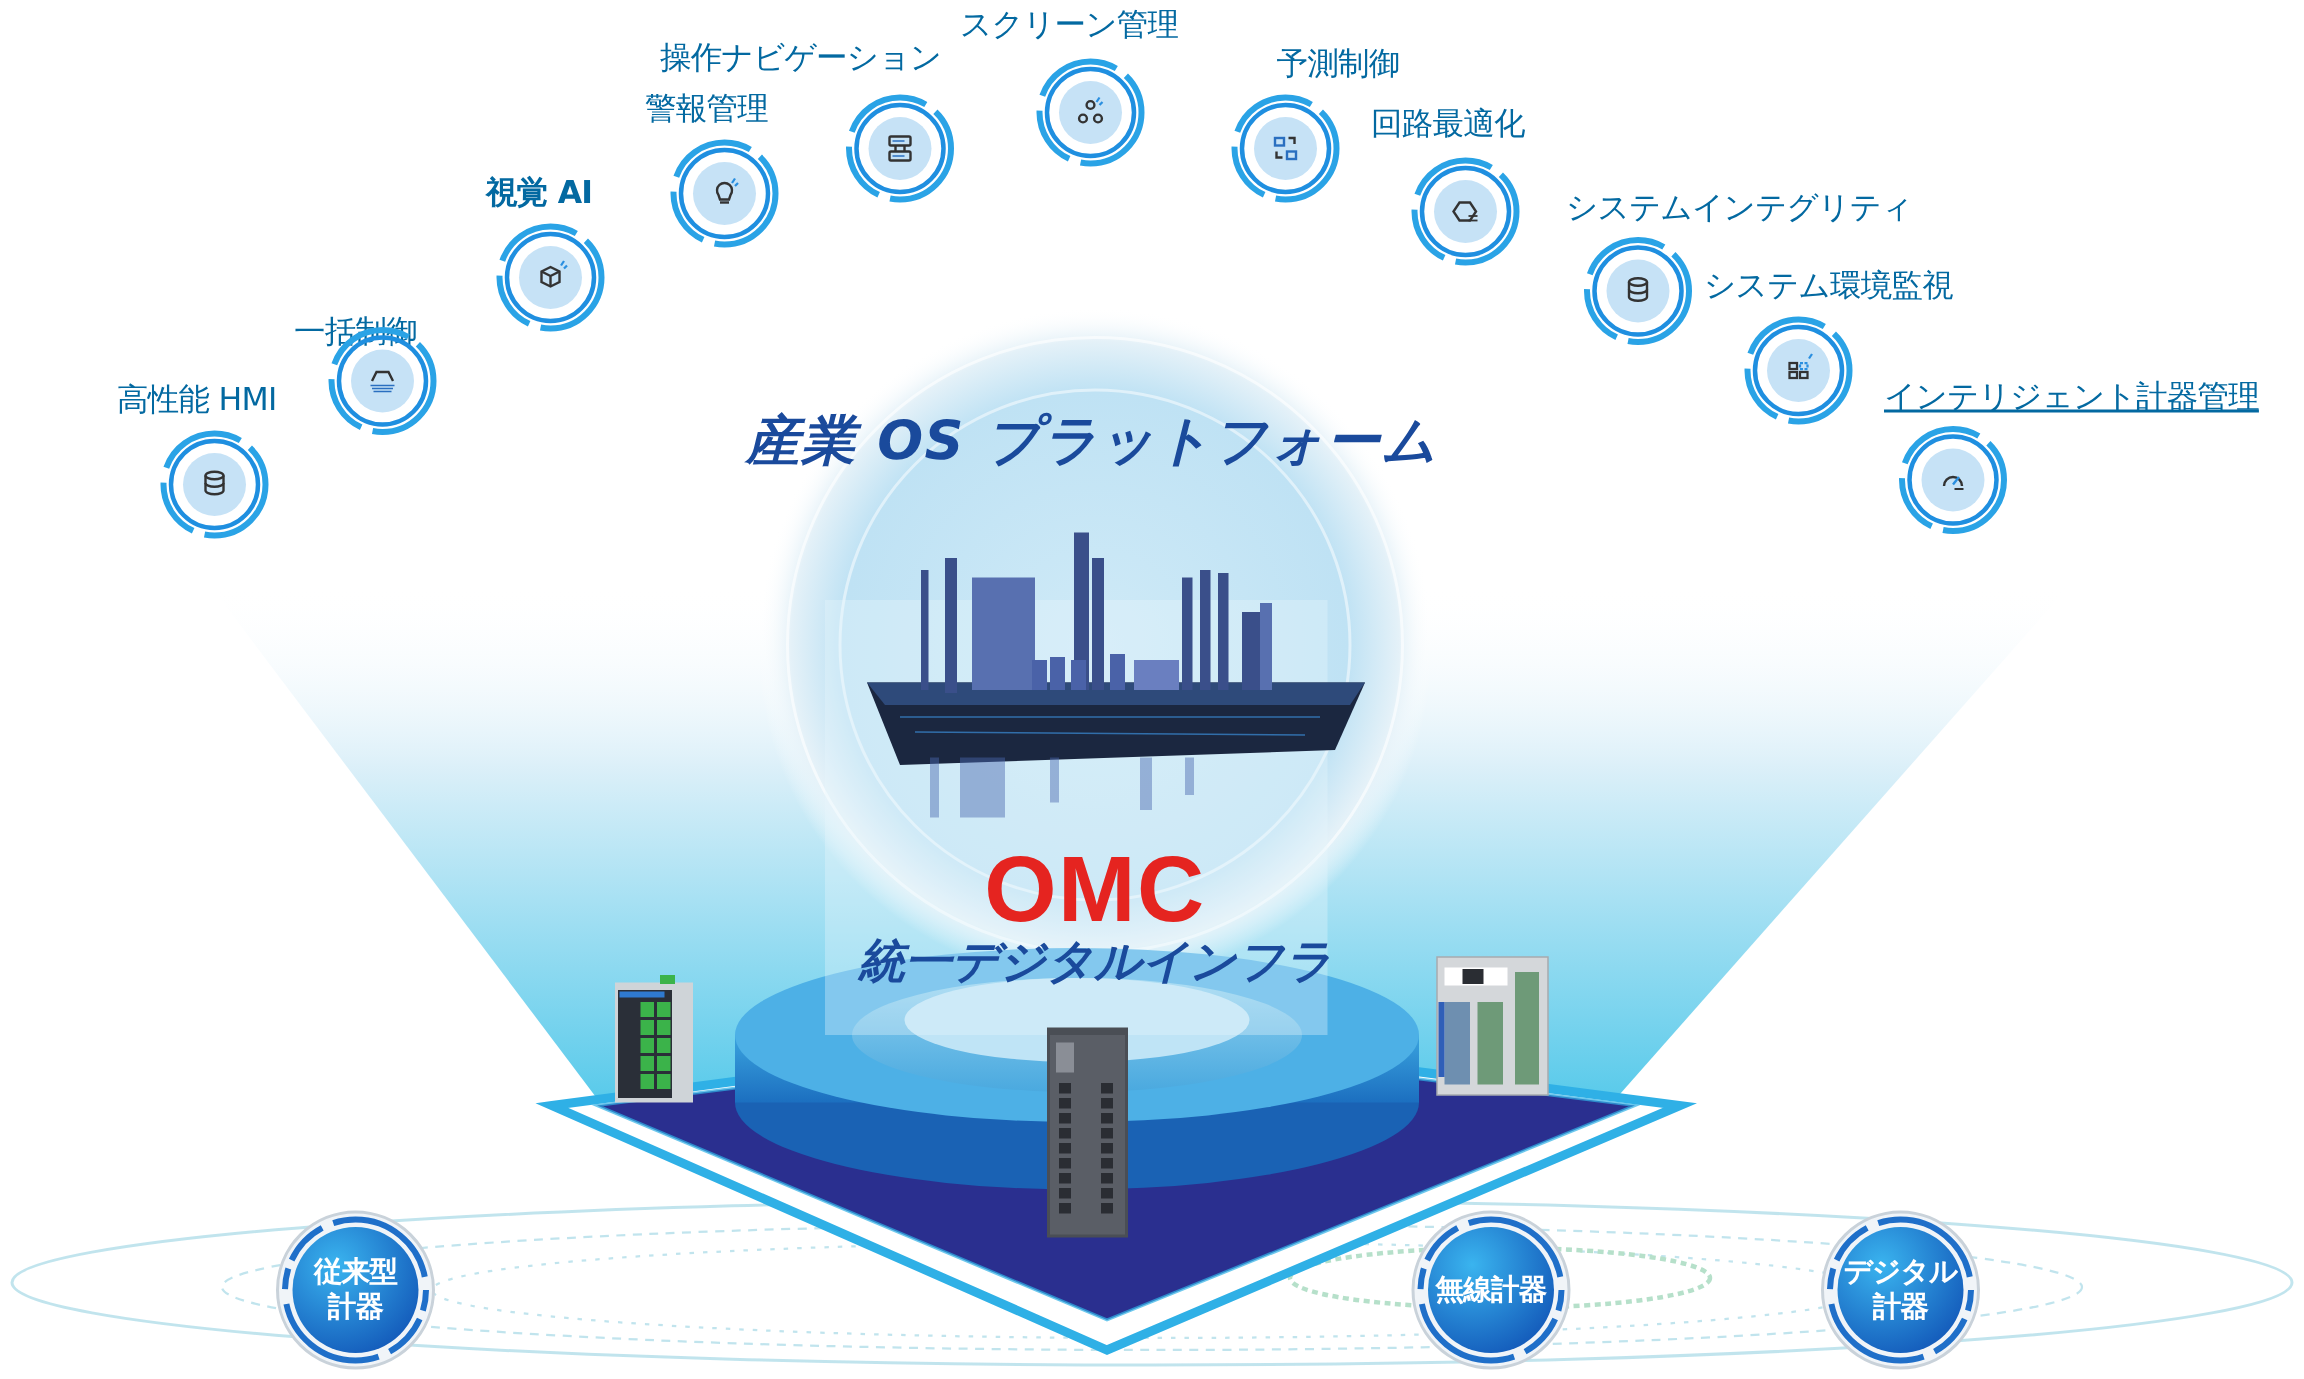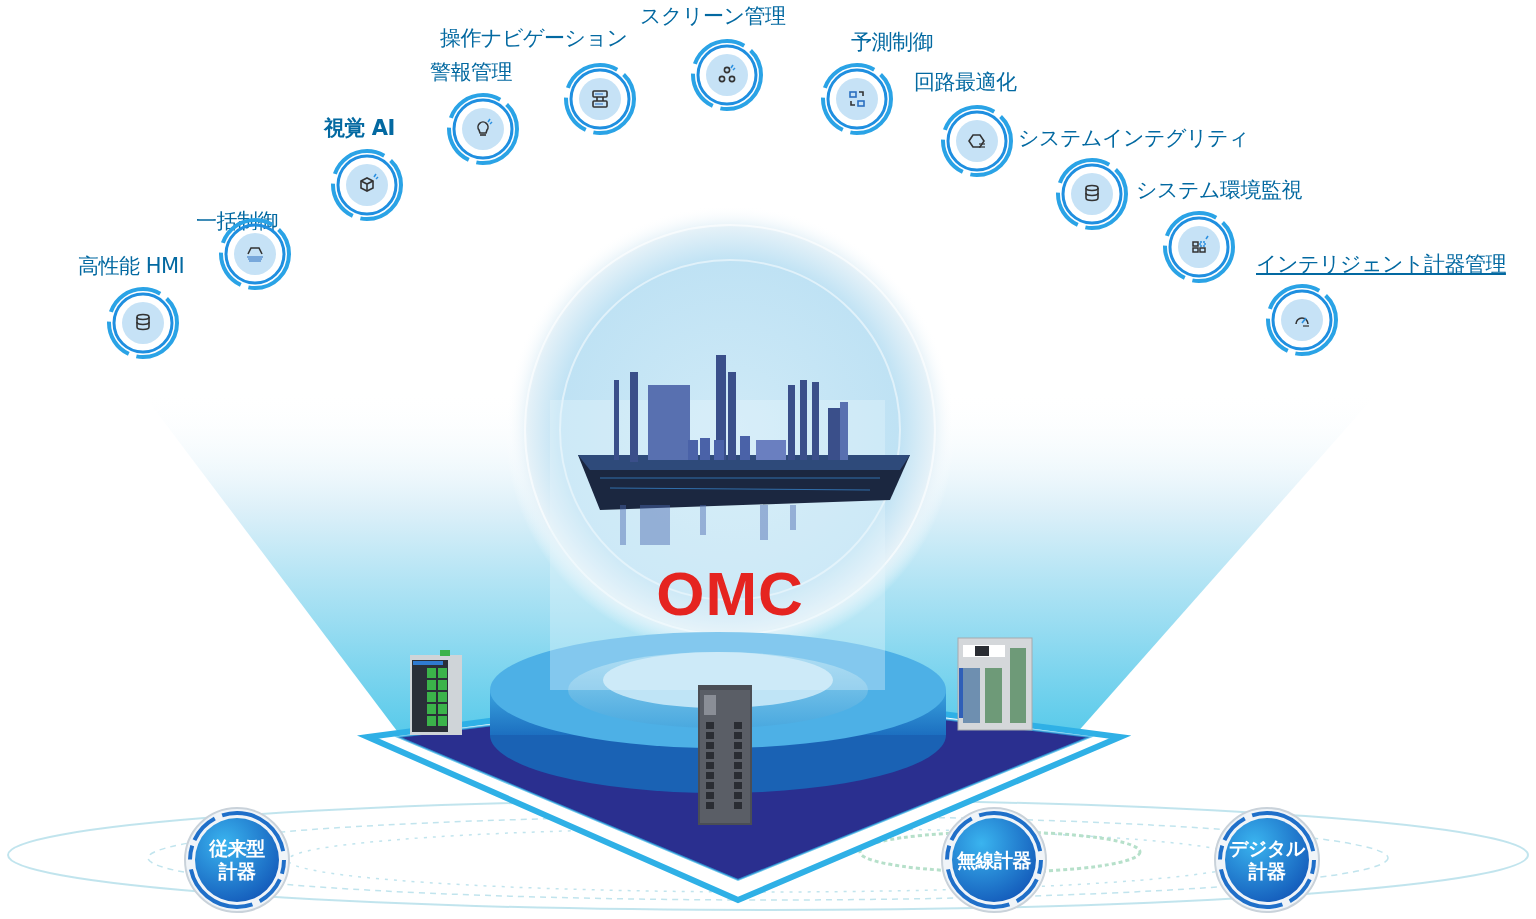--- a/index.html
+++ b/index.html
@@ -197,21 +197,23 @@
       <rect x="963" y="645" width="42" height="12" fill="#ffffff"></rect>
       <rect x="975" y="646" width="14" height="10" fill="#2a2d33"></rect>
       <rect x="963" y="668" width="17" height="55" fill="#6e8fb0"></rect>
       <rect x="985" y="668" width="17" height="55" fill="#6e9a78"></rect>
       <rect x="1010" y="648" width="16" height="75" fill="#6e9a78"></rect>
       <rect x="959" y="668" width="4" height="50" fill="#2f5fb8"></rect>
     </g>
 
   </svg>
 
+  <div class="title-os">産業 OS プラットフォーム</div>
   <div class="title-omc">OMC</div>
+  <div class="title-infra">統一デジタルインフラ</div>
 
   <div class="label" style="left:78px; top:252px;">高性能 HMI</div>
   <div class="node" style="left:106px; top:286px;">
     <svg width="74" height="74" viewBox="0 0 74 74">
       <circle cx="37" cy="37" r="34" fill="none" stroke="#2aa3e6" stroke-width="4" stroke-dasharray="60 8 40 10"></circle>
       <circle cx="37" cy="37" r="29" fill="none" stroke="#1f8fe0" stroke-width="3"></circle>
       <circle cx="37" cy="37" r="24" fill="#ffffff"></circle>
       <circle cx="37" cy="37" r="21" fill="#c6e2f6"></circle>
     </svg>
     <svg class="glyph" viewBox="0 0 74 74">
@@ -354,21 +356,21 @@
     </svg>
     <svg class="glyph" viewBox="0 0 74 74">
       <path d="M33 31 h7 l4 6 l-4 6 h-7 l-4 -6 z" fill="none" stroke="#333" stroke-width="1.6"></path>
       <g stroke="#333" stroke-width="1.2">
           <line x1="39" y1="40" x2="45" y2="40"></line>
           <line x1="39" y1="43" x2="45" y2="43"></line>
         </g>
     </svg>
   </div>
 
-  <div class="label" style="left:1018px; top:124px;">システムインテグリティ</div>
+  <div class="label" style="left:1044px; top:124px;">システムインテグリティ</div>
   <div class="node" style="left:1055px; top:157px;">
     <svg width="74" height="74" viewBox="0 0 74 74">
       <circle cx="37" cy="37" r="34" fill="none" stroke="#2aa3e6" stroke-width="4" stroke-dasharray="60 8 40 10"></circle>
       <circle cx="37" cy="37" r="29" fill="none" stroke="#1f8fe0" stroke-width="3"></circle>
       <circle cx="37" cy="37" r="24" fill="#ffffff"></circle>
       <circle cx="37" cy="37" r="21" fill="#c6e2f6"></circle>
     </svg>
     <svg class="glyph" viewBox="0 0 74 74">
       <g fill="none" stroke="#333" stroke-width="1.6">
         <ellipse cx="37" cy="31" rx="6" ry="2.5"></ellipse>

